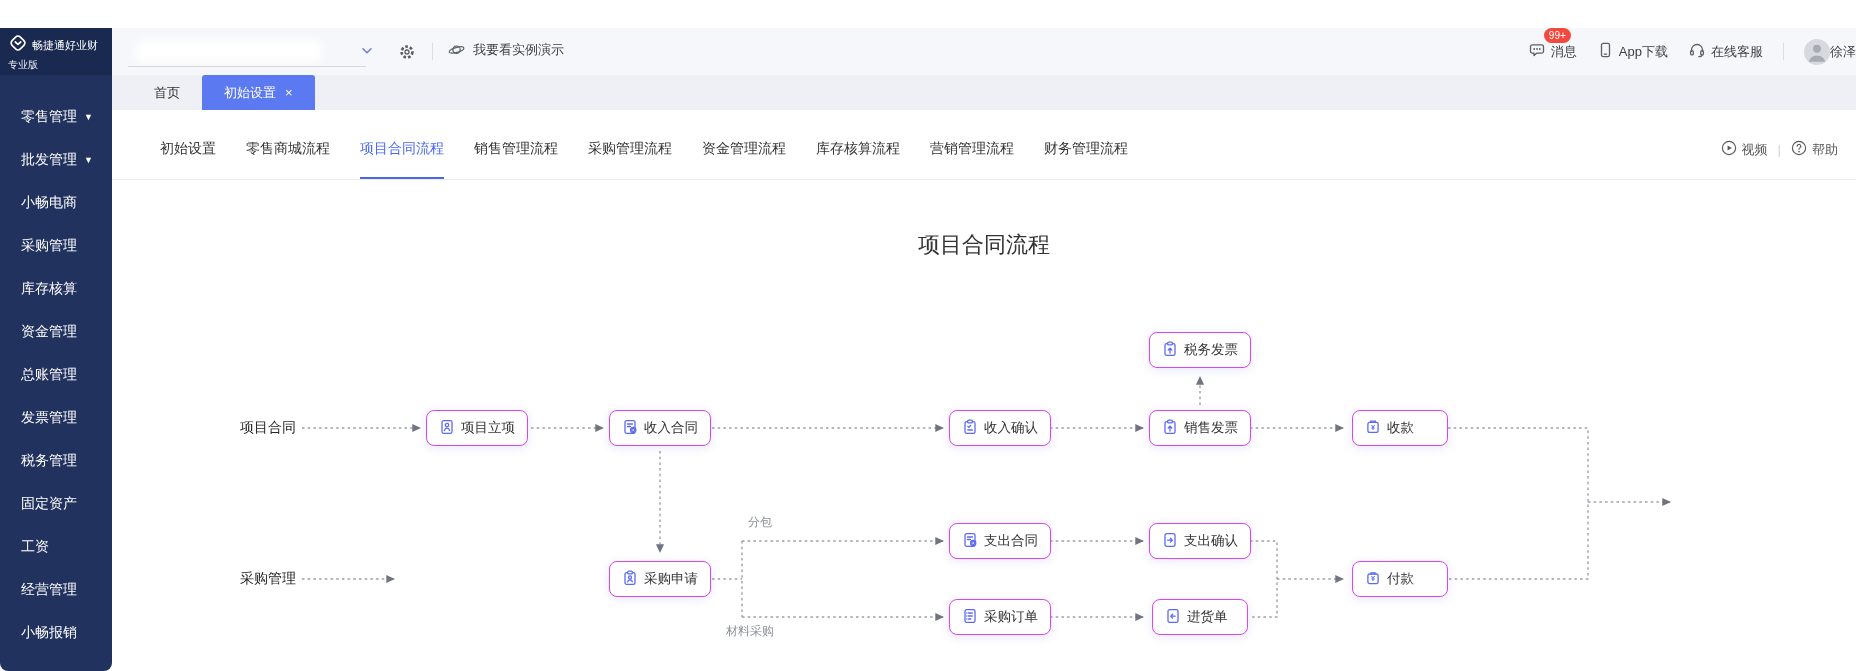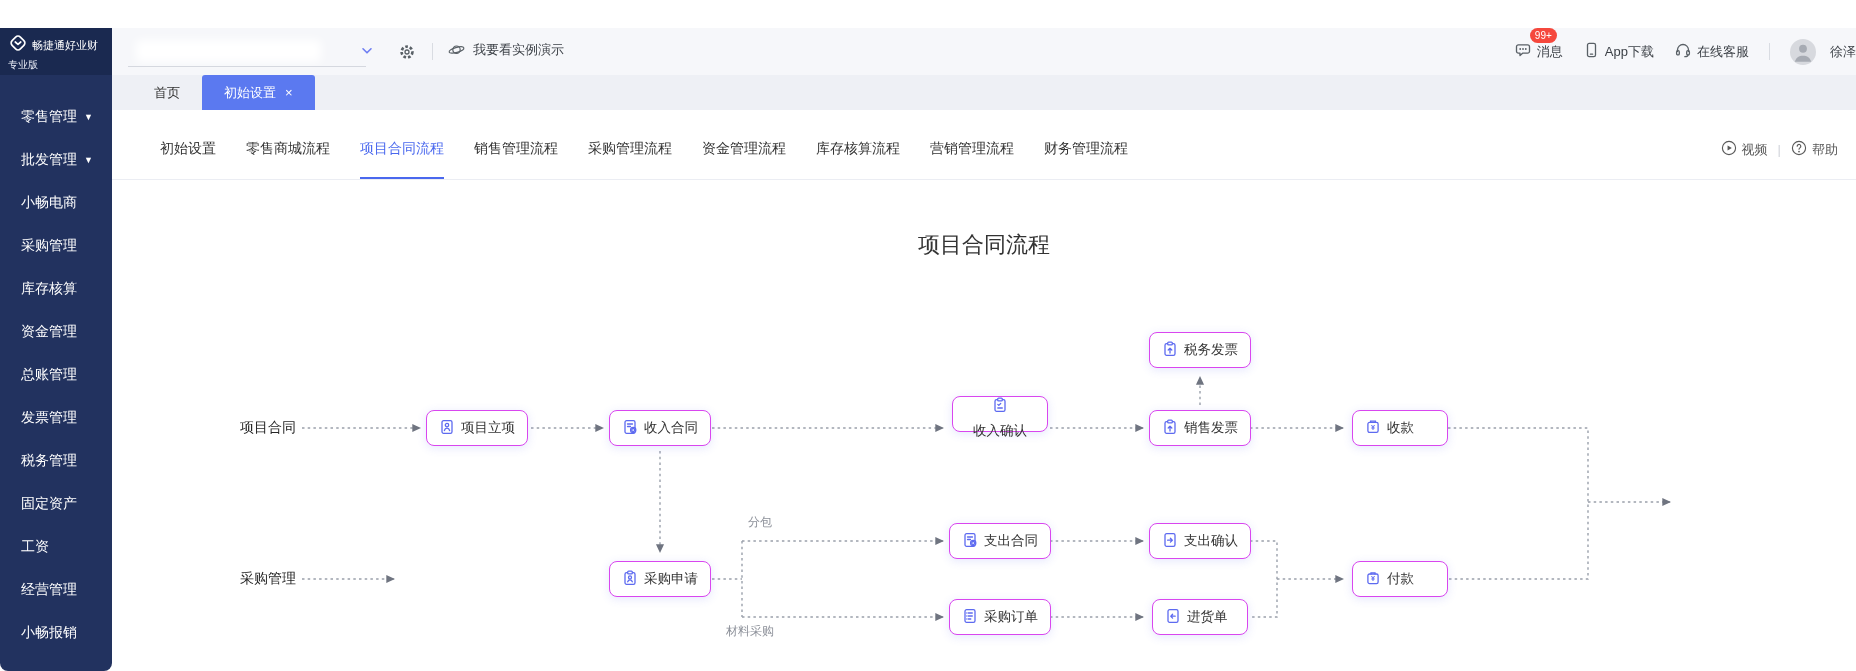--- a/index.html
+++ b/index.html
@@ -27,21 +27,21 @@
   .sel::after { content:''; position:absolute; left:0; right:14px; bottom:8px; border-bottom:1px solid #d5d8df; }
   .blob { position:absolute; left:8px; top:11px; width:185px; height:22px; background:#ffffff; filter:blur(5px); border-radius:4px; }
   .sel .chev { position:absolute; right:6px; top:15px; }
   .icon-btn { display:flex; align-items:center; cursor:pointer; }
   .gear { margin-left:18px; }
   .tb-div { width:1px; height:17px; background:#d9dce2; margin:0 14px 0 16px; }
   .demo { display:flex; align-items:flex-start; gap:7px; font-size:13px; color:#3a3f45; cursor:pointer; }
   .tb-right { margin-left:auto; display:flex; align-items:center; gap:20px; }
   .tb-item { display:flex; align-items:center; gap:5px; font-size:13px; color:#3a3f45; cursor:pointer; position:relative; }
   .badge { position:absolute; top:-13px; left:16px; background:#f5483d; color:#fff; font-size:10px; line-height:1; padding:2.5px 5px; border-radius:9px; white-space:nowrap; }
-  .user { display:flex; align-items:center; gap:14px; cursor:pointer; }
+  .user { display:flex; align-items:center; gap:0; cursor:pointer; }
   .avatar { width:26px; height:26px; border-radius:50%; background:#d7d9de; overflow:hidden; display:flex; align-items:flex-end; justify-content:center; }
   .user-name { font-size:13px; color:#3a3f45; width:26px; overflow:hidden; white-space:nowrap; }
 
   .tabstrip { height:35px; background:#eef0f5; display:flex; align-items:stretch; flex-shrink:0; }
   .wtab { display:flex; align-items:center; padding:0 22px; font-size:13px; color:#333; cursor:pointer; }
   .wtab.home { margin-left:20px; }
   .wtab.active { background:#5b79f0; color:#fff; gap:9px; border-radius:3px 3px 0 0; }
   .wtab .close { font-size:13px; line-height:1; cursor:pointer; }
 
   
@@ -294,21 +294,21 @@
           <div class="node" style="left:548px; top:318px;text-align:right;">
             <span><svg width="16" height="16" viewBox="0 0 16 16" fill="none" stroke="#5d6af0" stroke-width="1.3" stroke-linecap="round">
                   <rect x="3" y="1.7" width="10" height="12.6" rx="1.6"></rect>
                   <path d="M5.5 5h5M5.5 7.5h3"></path>
                   <circle cx="11.2" cy="11" r="2.6" fill="#fff"></circle>
                   <circle cx="11.2" cy="11" r="1.5"></circle>
                 </svg></span>
             <span>收入合同</span>
           </div>
 
-          <div class="node" style="left:888px; top:304px;flex-direction:column;">
+          <div class="node" style="left:888px; top:318px;">
             <span><svg width="16" height="16" viewBox="0 0 16 16" fill="none" stroke="#5d6af0" stroke-width="1.3" stroke-linecap="round" stroke-linejoin="round">
                   <rect x="3" y="2.6" width="10" height="11.7" rx="1.6"></rect>
                   <rect x="5.7" y="1.2" width="4.6" height="2.6" rx="0.9" fill="#fff"></rect>
                   <path d="M5.8 7.4l1 1 1.9-1.9M5.8 11h4.5"></path>
                 </svg></span>
             <span>收入确认</span>
           </div>
 
           <div class="node" style="left:1088px; top:240px;">
             <span><svg width="16" height="16" viewBox="0 0 16 16" fill="none" stroke="#5d6af0" stroke-width="1.3" stroke-linecap="round" stroke-linejoin="round">

